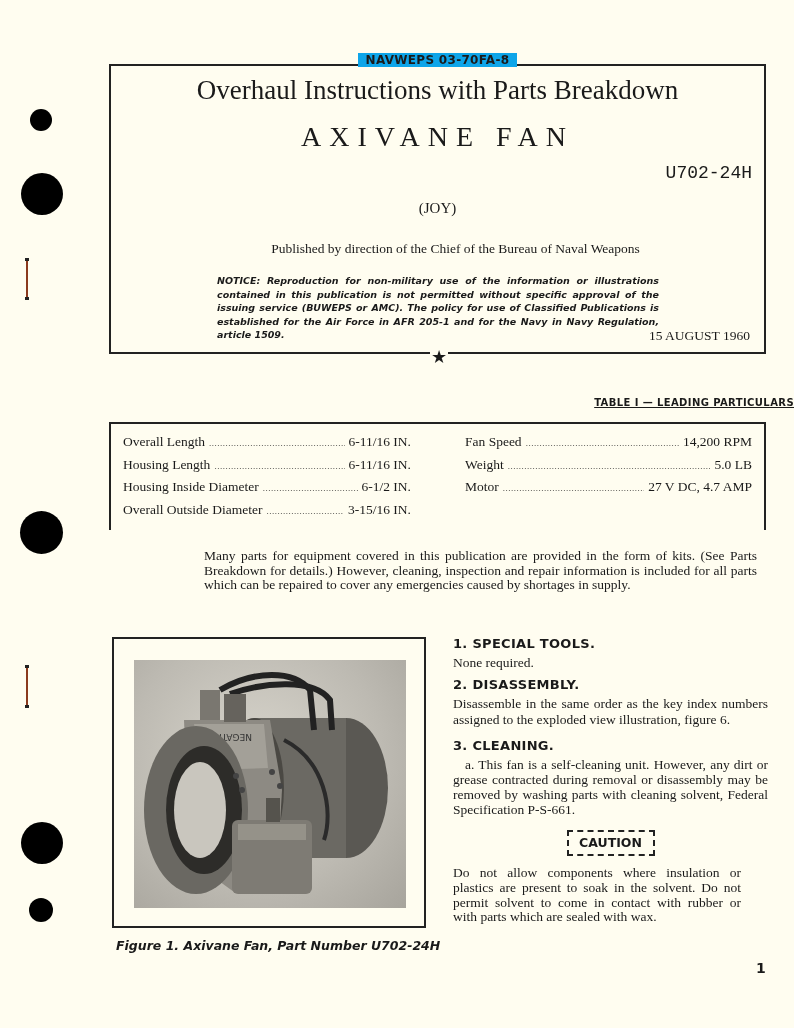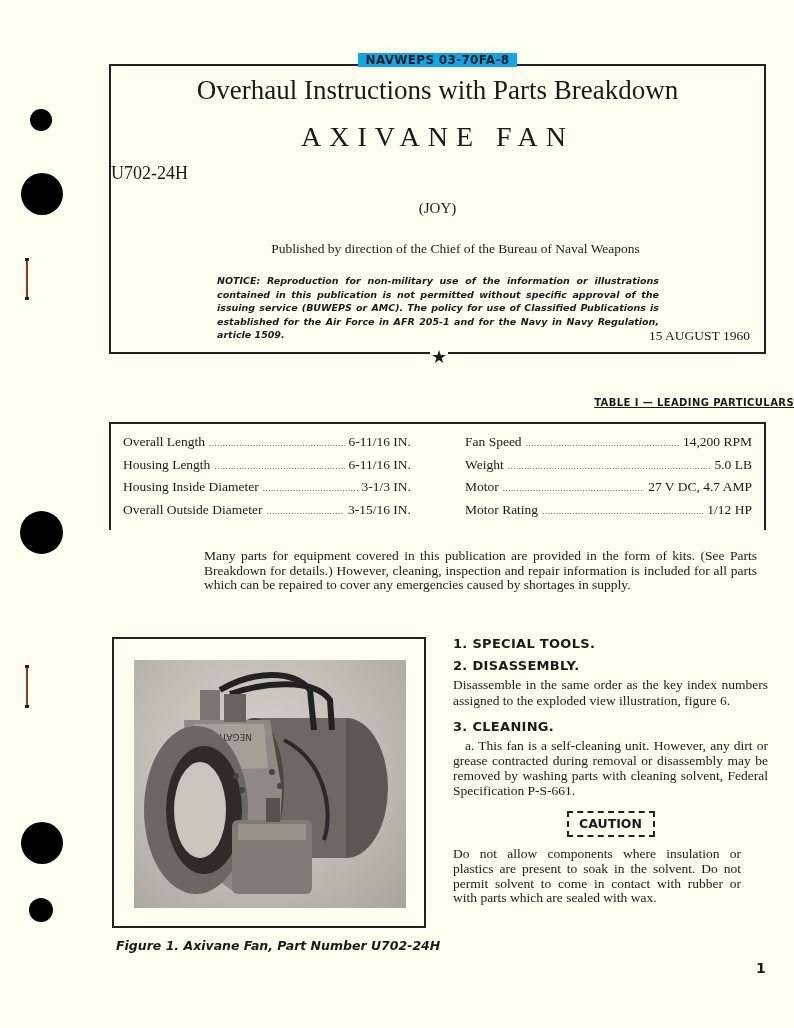--- a/index.html
+++ b/index.html
@@ -15,21 +15,21 @@
 
   .cover { position: absolute; left: 109px; top: 64px; width: 657px; height: 290px;
     border-left: 2px solid #222; border-right: 2px solid #222; border-bottom: 2px solid #222; }
   .cover-topline { position: absolute; top: 0; height: 2px; background: #222; }
   .docnum { position: absolute; left: 0; right: 0; top: -11px; text-align: center; font-size: 12px; font-weight: bold; letter-spacing: 0.3px; }
   .docnum span { background: #0ea5e9; padding: 0 8px; }
   .star { position: absolute; left: 319px; bottom: -14px; font-size: 18px; line-height: 18px; background: #fffdf0; padding: 0 1px; }
 
   .title { position: absolute; left: 0; right: 0; top: 11px; text-align: center; font-size: 27px; }
   .subject { position: absolute; left: 0; right: 0; top: 57px; text-align: center; font-size: 28px; letter-spacing: 8px; }
-  .model { position: absolute; left: 0; right: 4px; top: 99px; text-align: left; font-size: 18px; }
+  .model { position: absolute; left: 0; right: 12px; top: 99px; text-align: right; font-size: 18px; font-family: Liberation Mono, monospace; }
   .maker { position: absolute; left: 0; right: 0; top: 136px; text-align: center; font-size: 15px; }
   .published { position: absolute; left: 0; right: 0; top: 177px; text-align: center; font-size: 13.5px; padding-left: 36px; }
   .notice { position: absolute; left: 106px; width: 442px; top: 210px; font-size: 9.5px; font-style: italic; font-weight: bold; line-height: 13.5px; text-align: justify; }
   .date { position: absolute; right: 14px; top: 264px; font-size: 13.5px; }
 
   .table-title { position: absolute; left: 0; right: 0; top: 397px; text-align: right; font-size: 10px; font-weight: bold; letter-spacing: 0.4px; text-decoration: underline; }
   .table-box { position: absolute; left: 109px; top: 422px; width: 657px; height: 108px; border: 2px solid #222; border-bottom: none; }
   .col { position: absolute; top: 10px; }
   .row { position: relative; height: 22.5px; display: flex; align-items: baseline; font-size: 13.5px; }
   .row .lbl { white-space: nowrap; }
@@ -84,21 +84,21 @@
         <span class="val">6-11/16 IN.</span>
       </div>
     <div class="row">
         <span class="lbl">Housing Length</span>
         <span class="dots"></span>
         <span class="val">6-11/16 IN.</span>
       </div>
     <div class="row">
         <span class="lbl">Housing Inside Diameter</span>
         <span class="dots"></span>
-        <span class="val">3-1/3 IN.</span>
+        <span class="val">6-1/2 IN.</span>
       </div>
     <div class="row">
         <span class="lbl">Overall Outside Diameter</span>
         <span class="dots"></span>
         <span class="val">3-15/16 IN.</span>
       </div>
   </div>
   <div class="col" style="left:354px;width:287px;">
     <div class="row">
         <span class="lbl">Fan Speed</span>
@@ -107,25 +107,20 @@
       </div>
     <div class="row">
         <span class="lbl">Weight</span>
         <span class="dots"></span>
         <span class="val">5.0 LB</span>
       </div>
     <div class="row">
         <span class="lbl">Motor</span>
         <span class="dots"></span>
         <span class="val">27 V DC, 4.7 AMP</span>
-      </div>
-    <div class="row">
-        <span class="lbl">Motor Rating</span>
-        <span class="dots"></span>
-        <span class="val">1/12 HP</span>
       </div>
   </div>
 </div>
 
 <div class="intro">Many parts for equipment covered in this publication are provided in the form of kits. (See Parts Breakdown for details.) However, cleaning, inspection and repair information is included for all parts which can be repaired to cover any emergencies caused by shortages in supply.</div>
 
 <div class="figure-frame">
   <div class="photo">
     <svg width="272" height="248" viewBox="0 0 272 248">
 
@@ -156,20 +151,21 @@
       <circle cx="138" cy="112" r="3" fill="#444"></circle>
       <circle cx="108" cy="130" r="3" fill="#444"></circle>
       <circle cx="146" cy="126" r="3" fill="#444"></circle>
     </svg>
   </div>
 </div>
 <div class="caption sans">Figure 1. Axivane Fan, Part Number U702-24H</div>
 
 <div class="right-col">
   <div class="hdr sans">1. SPECIAL TOOLS.</div>
+  <div class="para" style="margin-top:3px;">None required.</div>
   <div class="hdr sans" style="margin-top:6px;">2. DISASSEMBLY.</div>
   <div class="para" style="margin-top:3px;">Disassemble in the same order as the key index numbers assigned to the exploded view illustration, figure 6.</div>
   <div class="hdr sans" style="margin-top:10px;">3. CLEANING.</div>
   <div class="para" style="margin-top:3px;text-indent:12px;line-height:15px;">a. This fan is a self-cleaning unit. However, any dirt or grease contracted during removal or disassembly may be removed by washing parts with cleaning solvent, Federal Specification P-S-661.</div>
   <div class="caution sans">CAUTION</div>
   <div class="caution-text" style="margin-left:0;">Do not allow components where insulation or plastics are present to soak in the solvent. Do not permit solvent to come in contact with rubber or with parts which are sealed with wax.</div>
 </div>
 
 <div class="pageno sans">1</div>
 

